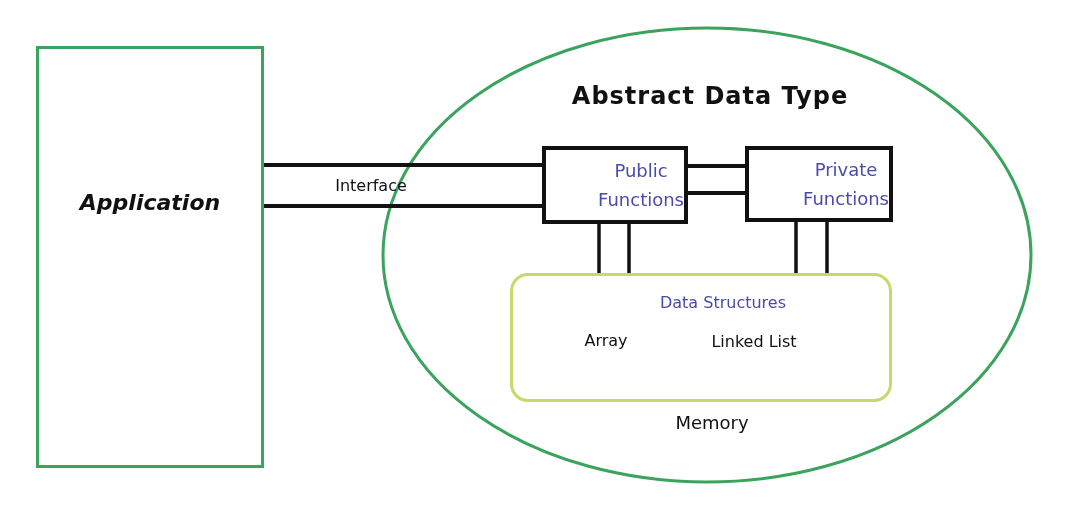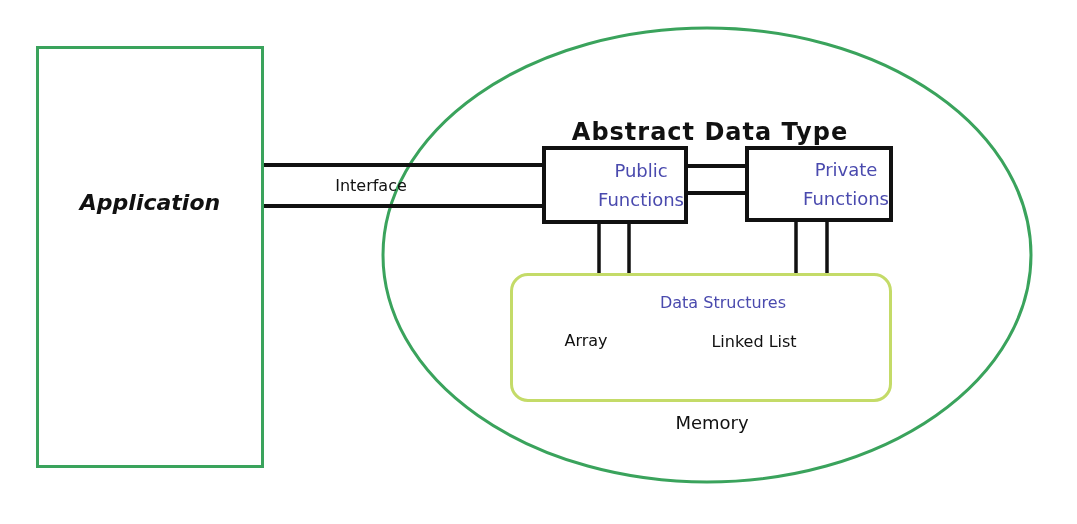--- a/index.html
+++ b/index.html
@@ -27,21 +27,21 @@
     border:3px solid var(--green);
   }
   .app-label{
     left:36px;top:186px;width:228px;
     text-align:center;color:var(--ink);
     font-size:22px;font-weight:bold;line-height:33px;font-style:italic;
   }
   .adt-title{
     left:510px;top:82px;width:400px;
     text-align:center;color:var(--ink);
-    font-size:24px;font-weight:bold;letter-spacing:1px;margin-top:36px;
+    font-size:24px;font-weight:bold;letter-spacing:1px;
   }
   .iface-label{
     left:316px;top:176px;width:110px;
     text-align:center;color:var(--ink);font-size:16px;
   }
   .func-box{
     width:146px;height:78px;
     border:4px solid var(--ink);background:#ffffff;
     display:flex;align-items:center;justify-content:flex-end;
     text-align:center;color:var(--blue);
@@ -54,21 +54,21 @@
     border:3.5px solid var(--lime);border-radius:18px;
     background:#ffffff;
   }
   .ds-title{
     left:532px;top:293px;width:382px;
     text-align:center;color:var(--blue);font-size:16px;
   }
   .small-label{
     text-align:center;color:var(--ink);font-size:16px;
   }
-  .array-label{left:536px;top:331px;width:100px;}
+  .array-label{left:556px;top:331px;width:100px;}
   .ll-label{left:704px;top:332px;width:100px;}
   .memory-label{
     left:652px;top:412px;width:120px;
     text-align:center;color:var(--ink);font-size:18px;
   }
 </style>
 </head>
 <body>
 
 <div class="stage">

